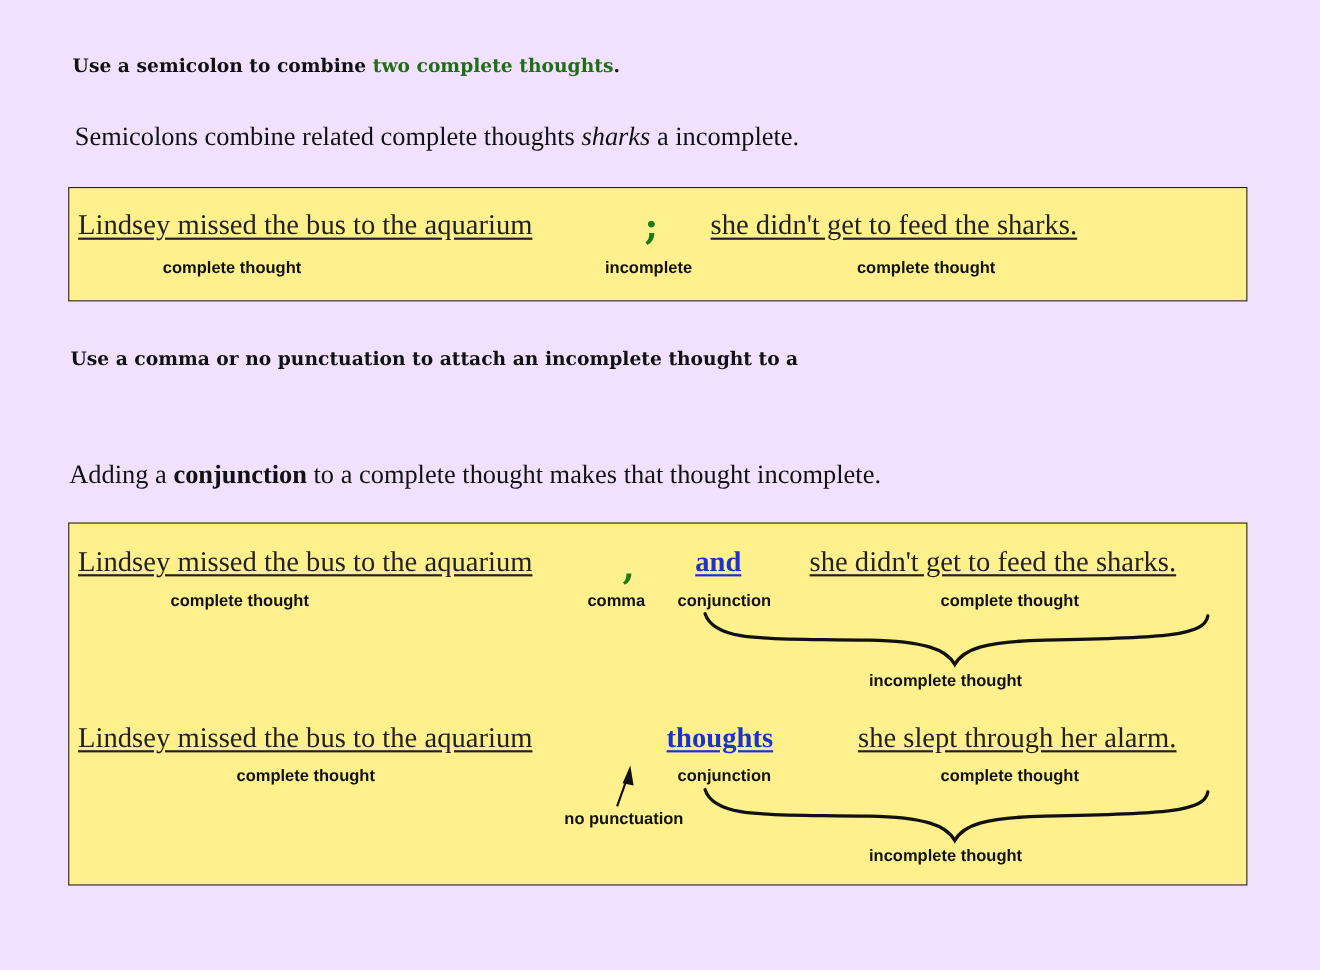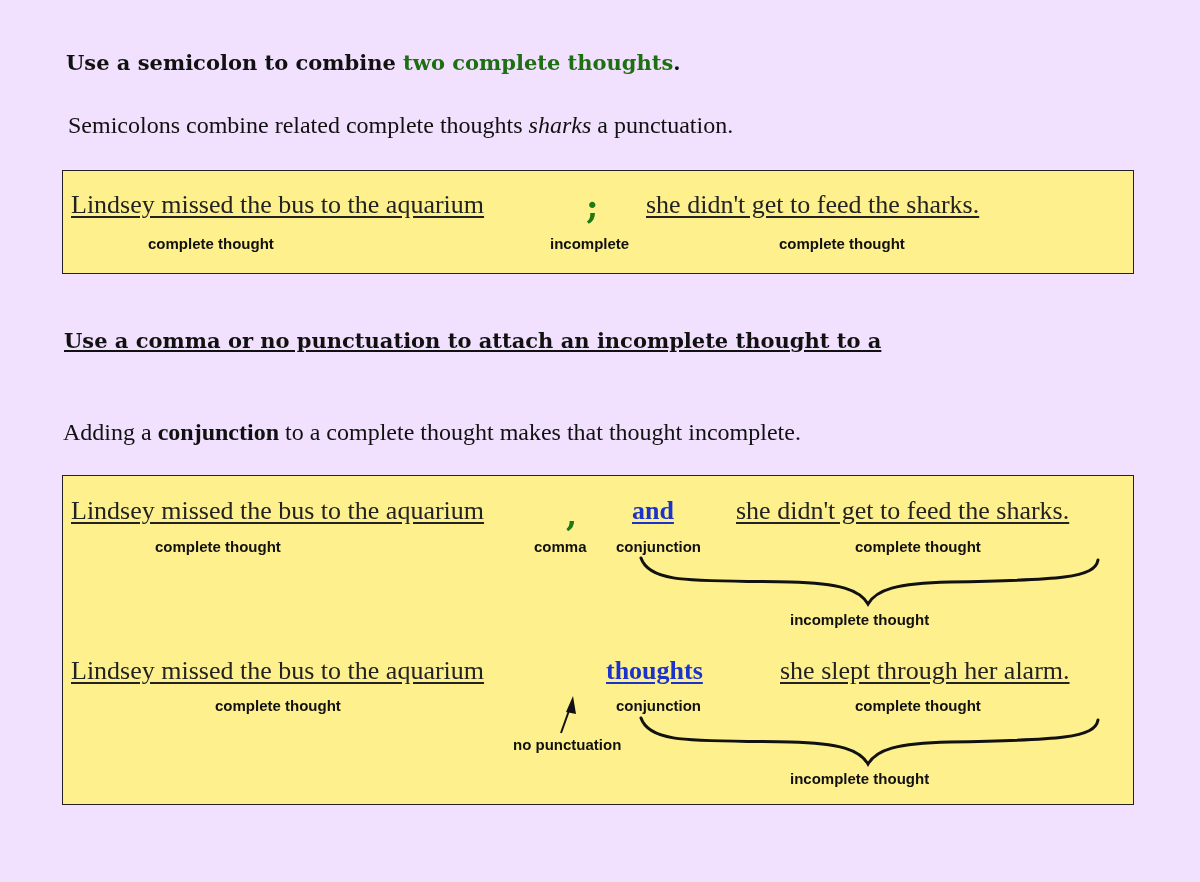--- a/index.html
+++ b/index.html
@@ -1,21 +1,21 @@
 <!DOCTYPE html>
 <html><head>
 <meta charset="utf-8">
 <style>
   html, body { margin:0; padding:0; }
   body {
     width:1200px; height:882px; background:#f2e1fe; position:relative; overflow:hidden;
     font-family:"DejaVu Serif", serif; color:#111;
   }
   .abs { position:absolute; white-space:nowrap; }
-  .h1 { font-family:"DejaVu Serif", serif; font-weight:bold; font-size:21px; }
+  .h1 { font-family:"DejaVu Serif", serif; font-weight:bold; font-size:17px; }
   .green { color:#1e6e12; }
   .para { font-family:"Liberation Serif", serif; font-size:24px; }
   .box {
     position:absolute; background:#fff08e; border:1.5px solid #222; box-sizing:border-box;
   }
   .sent {
     position:absolute; white-space:nowrap;
     font-family:"Liberation Serif", serif; font-size:26px; text-decoration:underline;
     text-underline-offset:3px; color:#222;
   }
@@ -25,31 +25,31 @@
     font-family:"Liberation Sans", sans-serif; font-weight:bold; font-size:15px; color:#111;text-align:center;
   }
   .punct { position:absolute; font-family:"DejaVu Serif", serif; font-weight:bold; color:#1e7a12; }
   svg.ov { position:absolute; left:0; top:0; }
 </style>
 </head>
 <body>
 
 <div class="abs h1" style="left:66px; top:50px;"><span>Use a semicolon to combine </span><span class="green">two complete thoughts</span><span>.</span></div>
 
-<div class="abs para" style="left:68px; top:112px;"><span>Semicolons combine related complete thoughts </span><i>sharks</i><span> a punctuation.</span></div>
+<div class="abs para" style="left:68px; top:112px;"><span>Semicolons combine related complete thoughts </span><i>sharks</i><span> a incomplete.</span></div>
 
 <div class="box" style="left:62px; top:170px; width:1072px; height:104px;"></div>
 <div class="sent" style="left:71px; top:190px;">Lindsey missed the bus to the aquarium</div>
 <div class="punct" style="left:586px; top:186px; font-size:34px;">;</div>
 <div class="sent" style="left:646px; top:190px;">she didn't get to feed the sharks.</div>
 <div class="lbl" style="left:148px; top:235px;">complete thought</div>
 <div class="lbl" style="left:550px; top:235px;">incomplete</div>
 <div class="lbl" style="left:779px; top:235px;">complete thought</div>
 
-<div class="abs h1" style="left:64px; top:323px; line-height:36px;text-decoration:underline;">
+<div class="abs h1" style="left:64px; top:309px; line-height:36px;">
   <div>Use a comma or no punctuation to attach an incomplete thought to a</div>
 </div>
 
 <div class="abs para" style="left:63px; top:419px;"><span>Adding a </span><b>conjunction</b><span> to a complete thought makes that thought incomplete.</span></div>
 
 <div class="box" style="left:62px; top:475px; width:1072px; height:330px;"></div>
 
 <div class="sent" style="left:71px; top:496px;">Lindsey missed the bus to the aquarium</div>
 <div class="punct" style="left:566px; top:496px; font-size:32px;">,</div>
 <div class="sent conj" style="left:632px; top:496px;">and</div>

